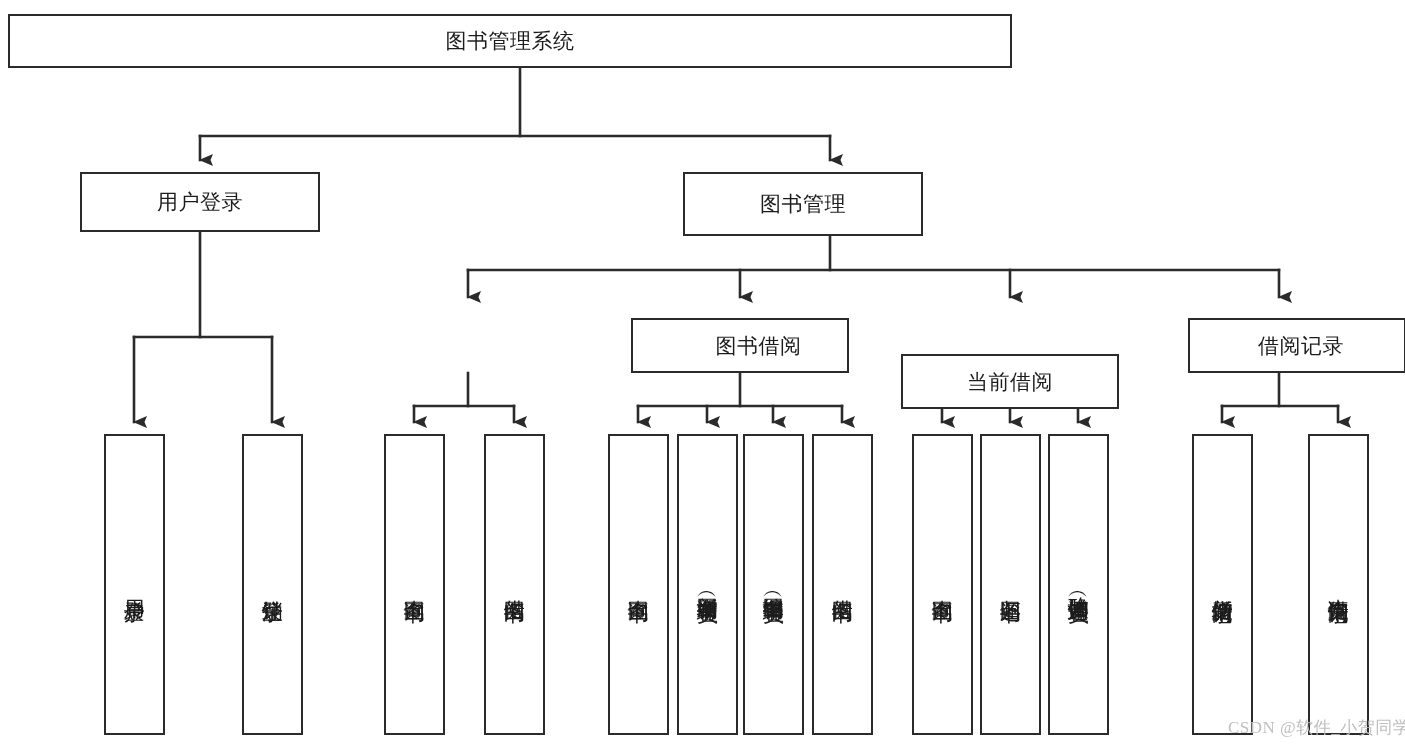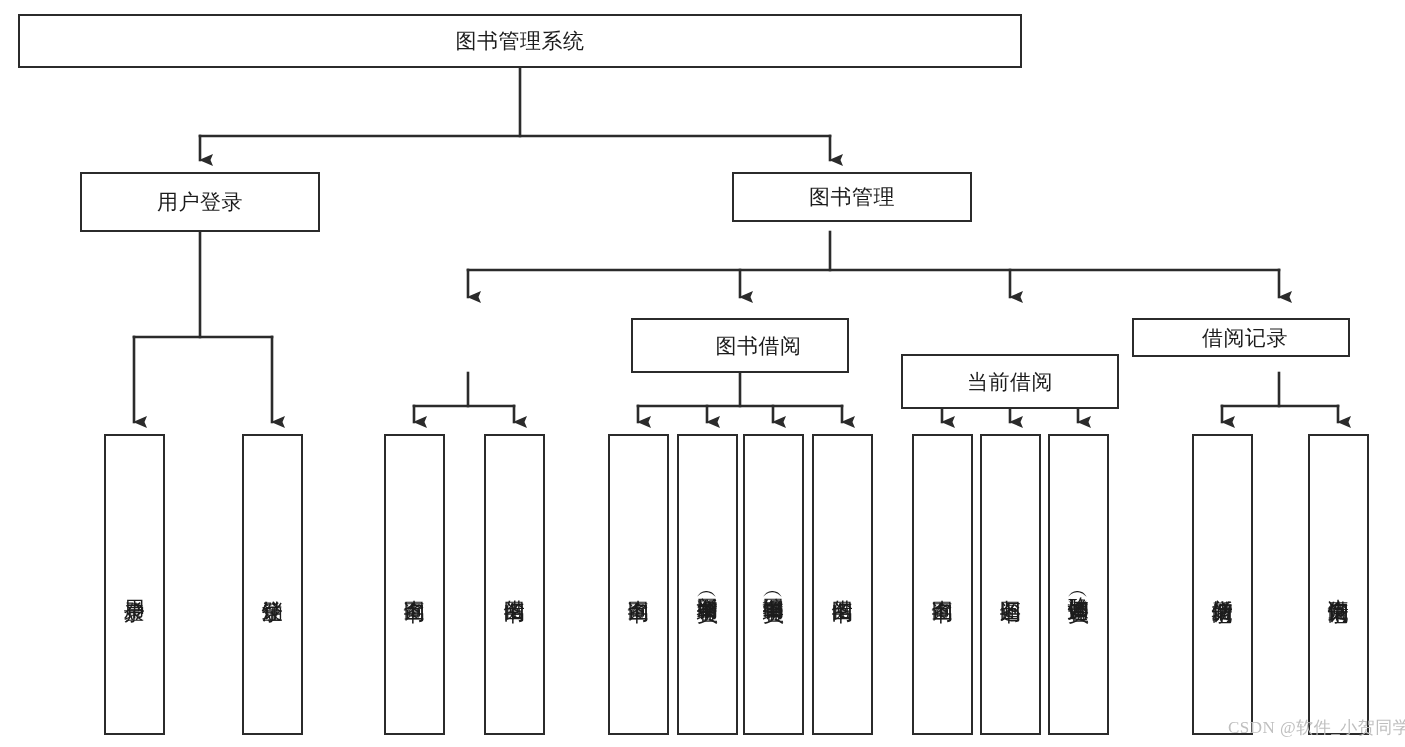--- a/index.html
+++ b/index.html
@@ -111,38 +111,38 @@
       <path d="M 1010 406 L 1010 422" marker-end="url(#arrow)"></path>
       <path d="M 1078 406 L 1078 422" marker-end="url(#arrow)"></path>
 
       <path d="M 1279 373 L 1279 406"></path>
       <path d="M 1222 406 L 1338 406"></path>
       <path d="M 1222 406 L 1222 422" marker-end="url(#arrow)"></path>
       <path d="M 1338 406 L 1338 422" marker-end="url(#arrow)"></path>
     </g>
   </svg>
 
-  <div class="node h" style="left:18px; top:14px; width:1004px; height:54px;font-family:Liberation Serif, serif;">
+  <div class="node h" style="left:8px; top:14px; width:1004px; height:54px;font-family:Liberation Serif, serif;">
     <span>图书管理系统</span>
   </div>
 
   <div class="node h" style="left:80px; top:172px; width:240px; height:60px;">
     <span>用户登录</span>
   </div>
-  <div class="node h" style="left:732px; top:172px; width:240px; height:50px;">
+  <div class="node h" style="left:683px; top:172px; width:240px; height:64px;">
     <span>图书管理</span>
   </div>
 
   <div class="node h" style="left:631px; top:318px; width:218px; height:55px;padding-left:37px;">
     <span>图书借阅</span>
   </div>
   <div class="node h" style="left:901px; top:318px; width:218px; height:55px;margin-top:36px;">
     <span>当前借阅</span>
   </div>
-  <div class="node h" style="left:1132px; top:318px; width:218px; height:39px;padding-left:8px;">
+  <div class="node h" style="left:1188px; top:318px; width:218px; height:55px;padding-left:8px;">
     <span>借阅记录</span>
   </div>
 
   <div class="node v" style="left:104px; top:434px; width:61px; height:301px;">
     <span class="vtext">用户登录</span>
   </div>
   <div class="node v" style="left:242px; top:434px; width:61px; height:301px;">
     <span class="vtext">注销登录</span>
   </div>
 

